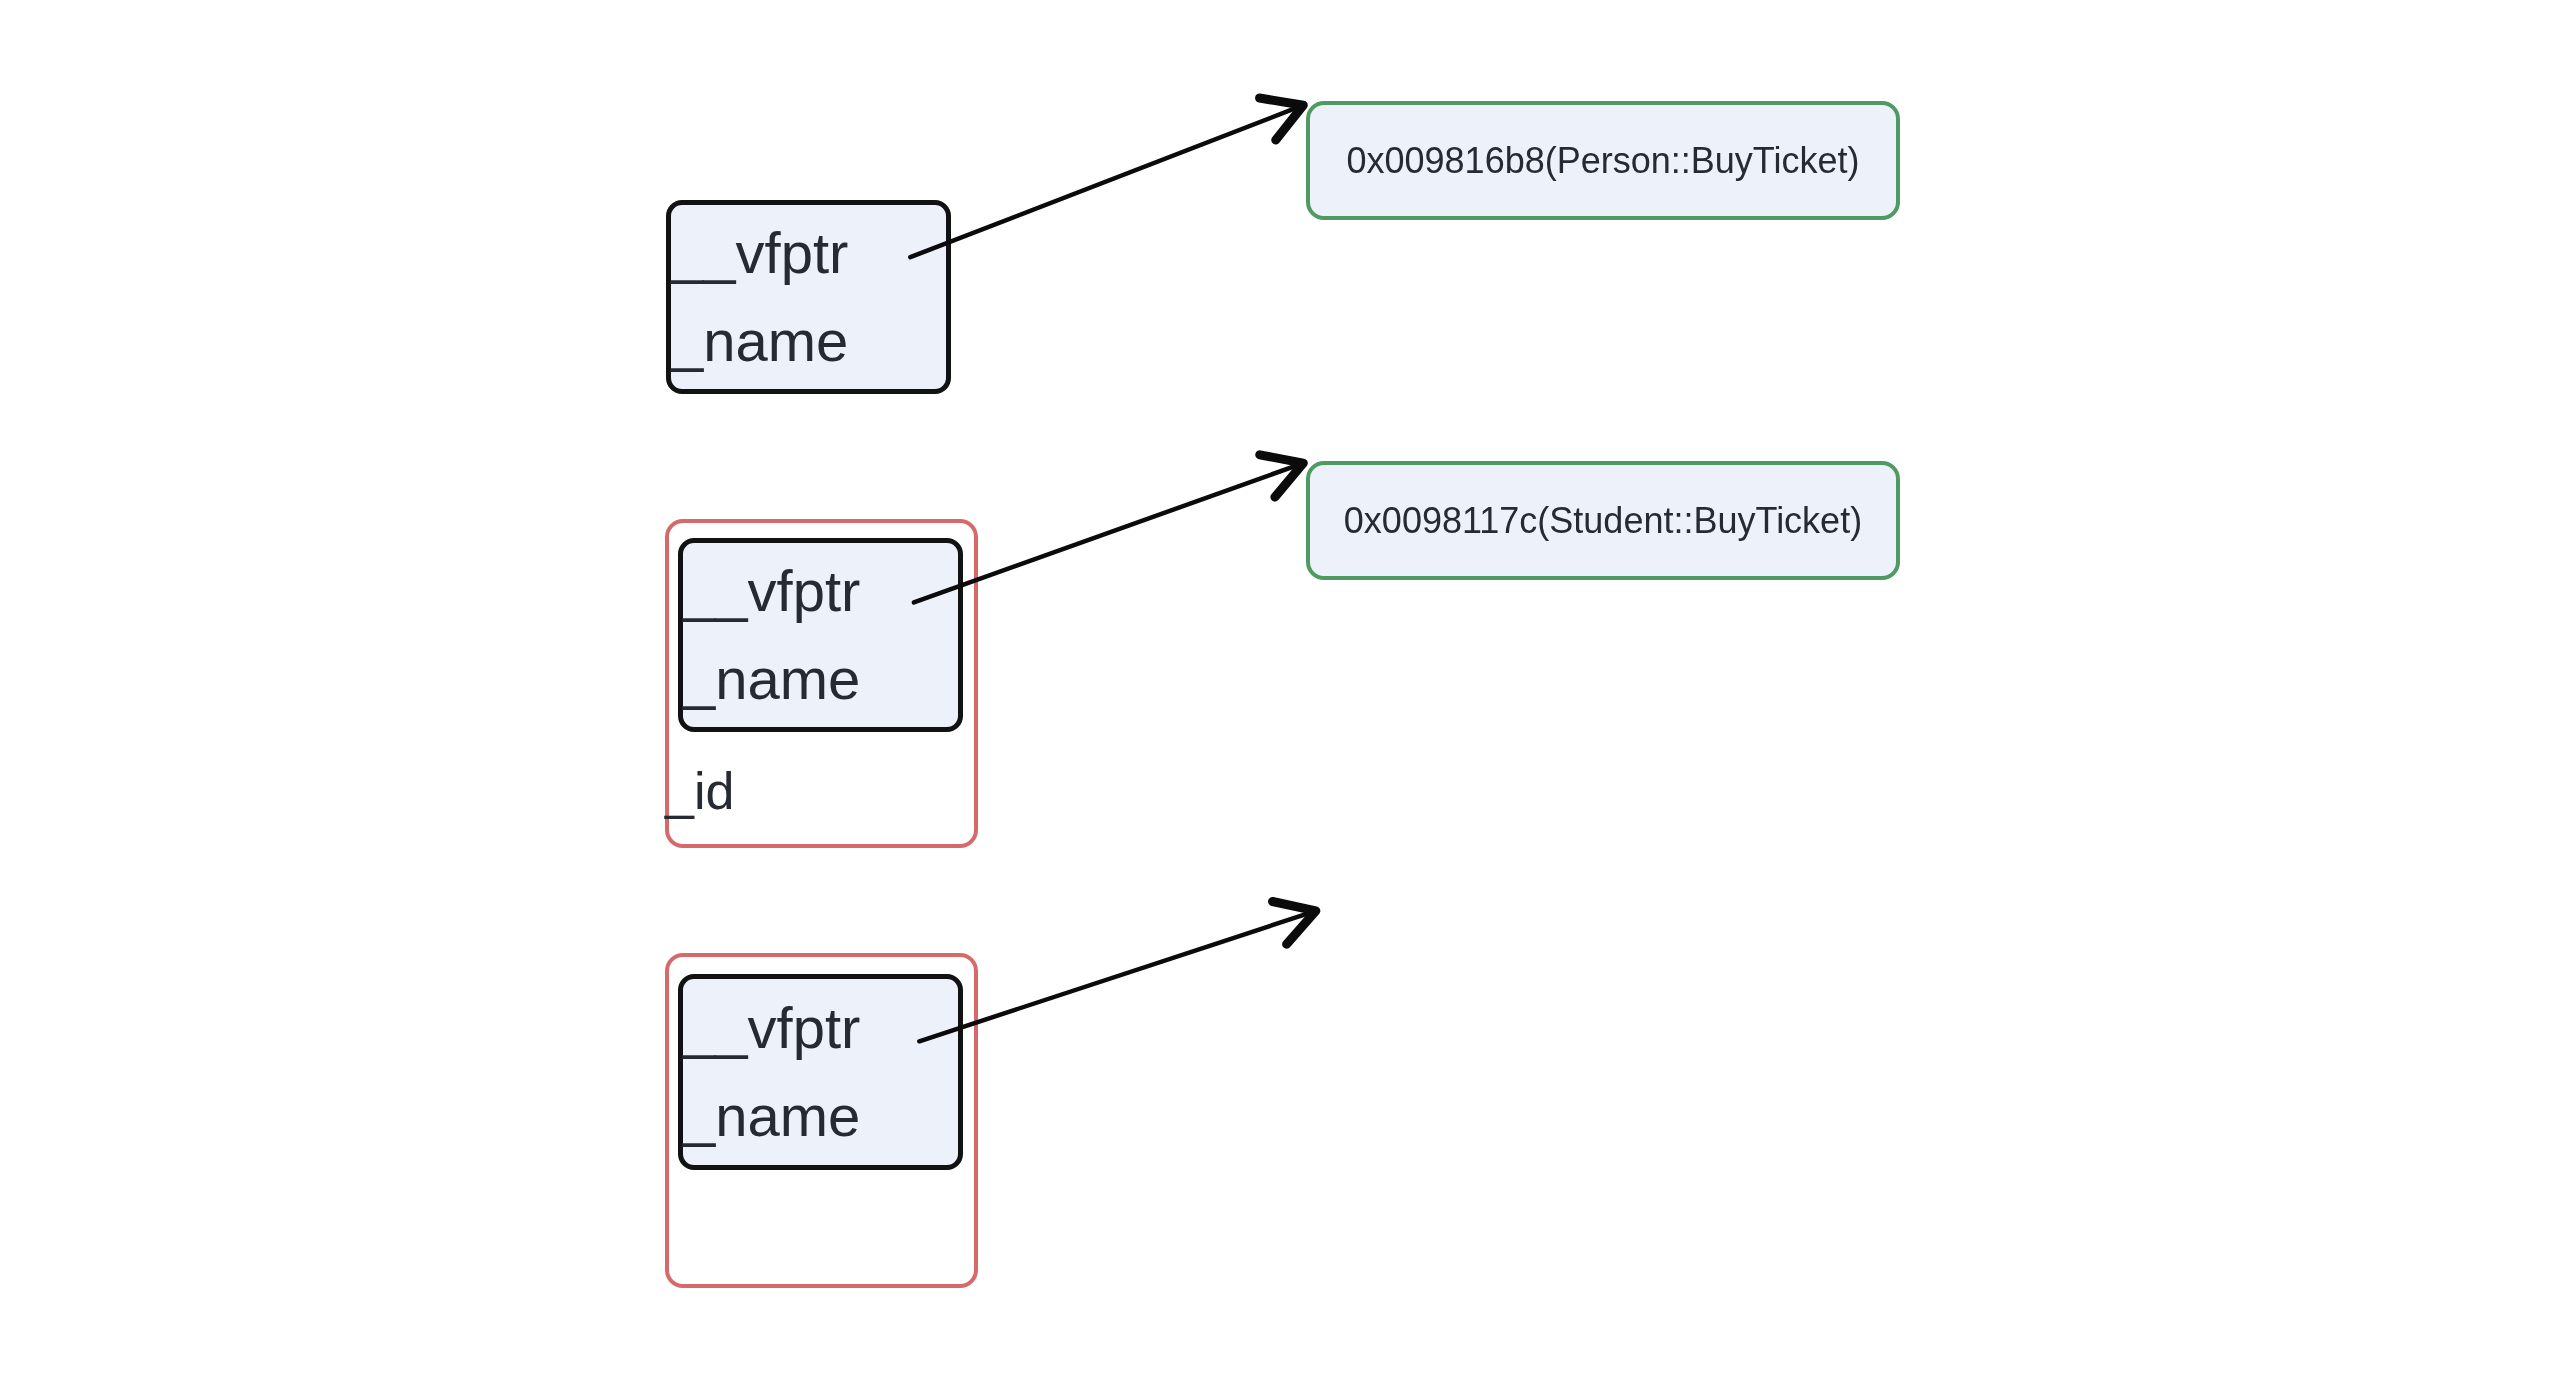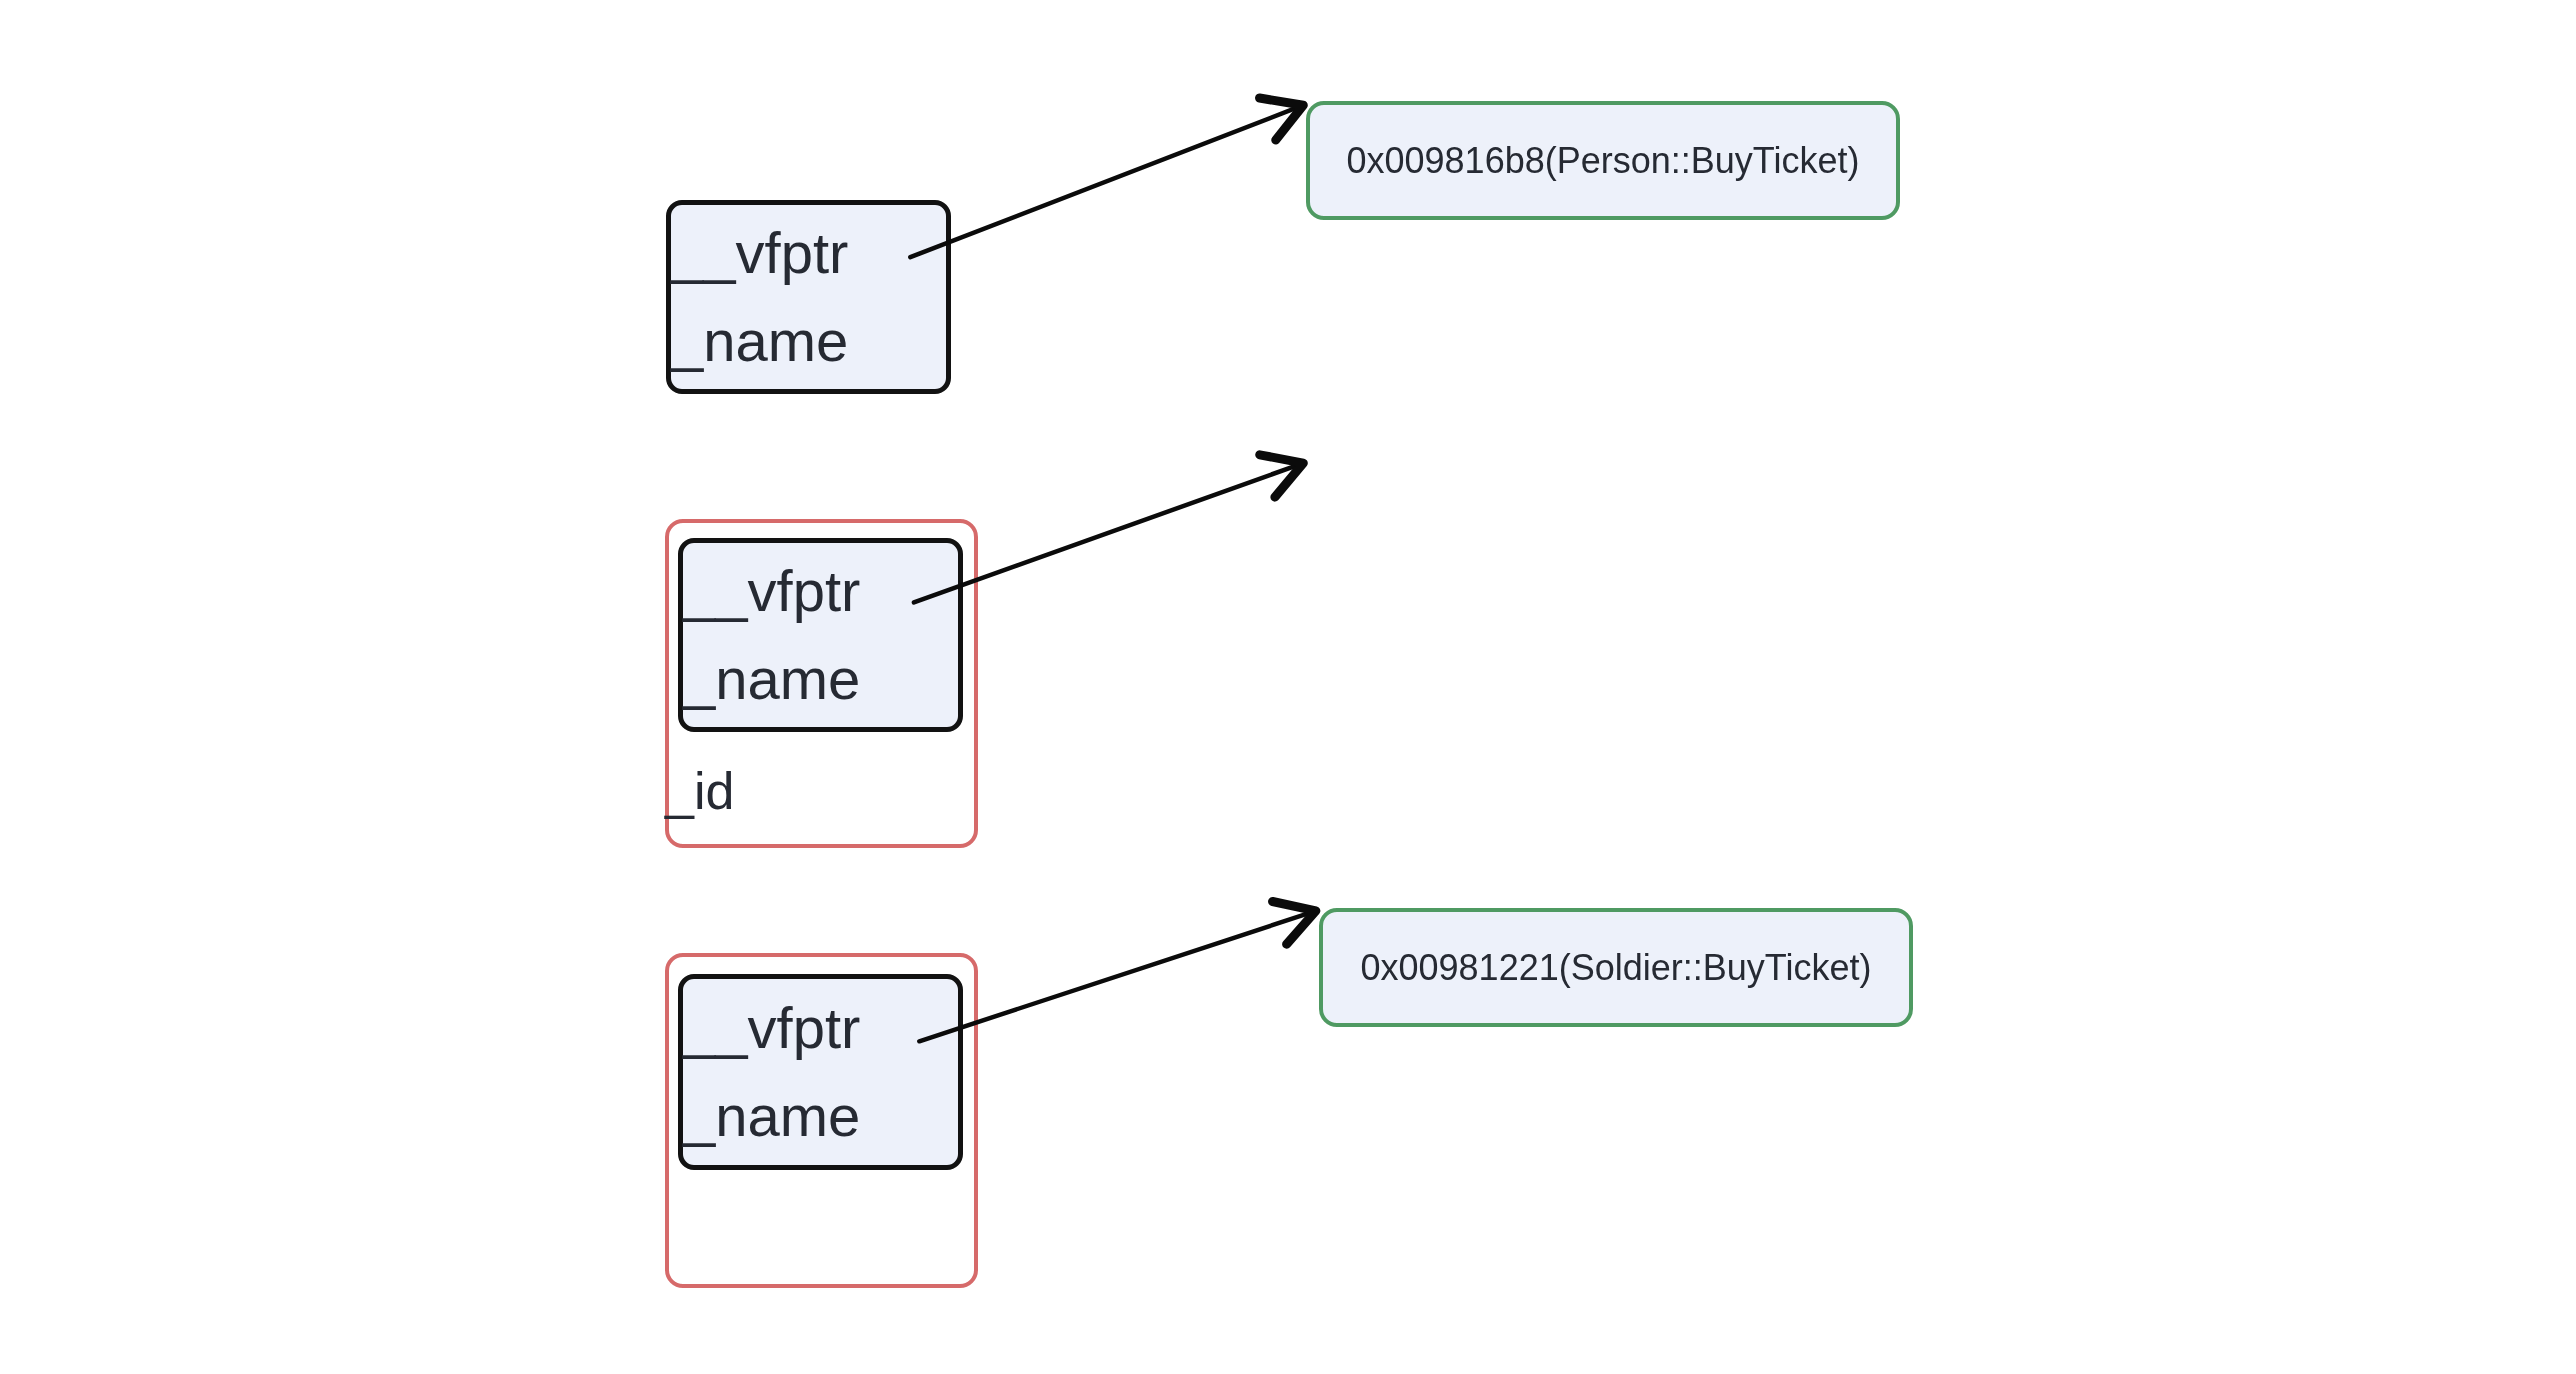--- a/index.html
+++ b/index.html
@@ -111,24 +111,24 @@
   <div class="vtable-box" id="v-person">
     <span>0x009816b8(Person::BuyTicket)</span>
   </div>
 
   <div class="outer-box" id="o-student"></div>
   <div class="memb-box" id="b-student">
     <div class="memb">__vfptr</div>
     <div class="memb">_name</div>
   </div>
   <div class="outer-label" id="l-student">_id</div>
+  <div class="vtable-box" id="v-student">
+    <span>0x0098117c(Student::BuyTicket)</span>
+  </div>
 
   <div class="outer-box" id="o-soldier"></div>
   <div class="memb-box" id="b-soldier">
     <div class="memb">__vfptr</div>
     <div class="memb">_name</div>
   </div>
-  <div class="vtable-box" id="v-soldier">
-    <span>0x00981221(Soldier::BuyTicket)</span>
-  </div>
 
 </div>
 
 
 </body></html>

